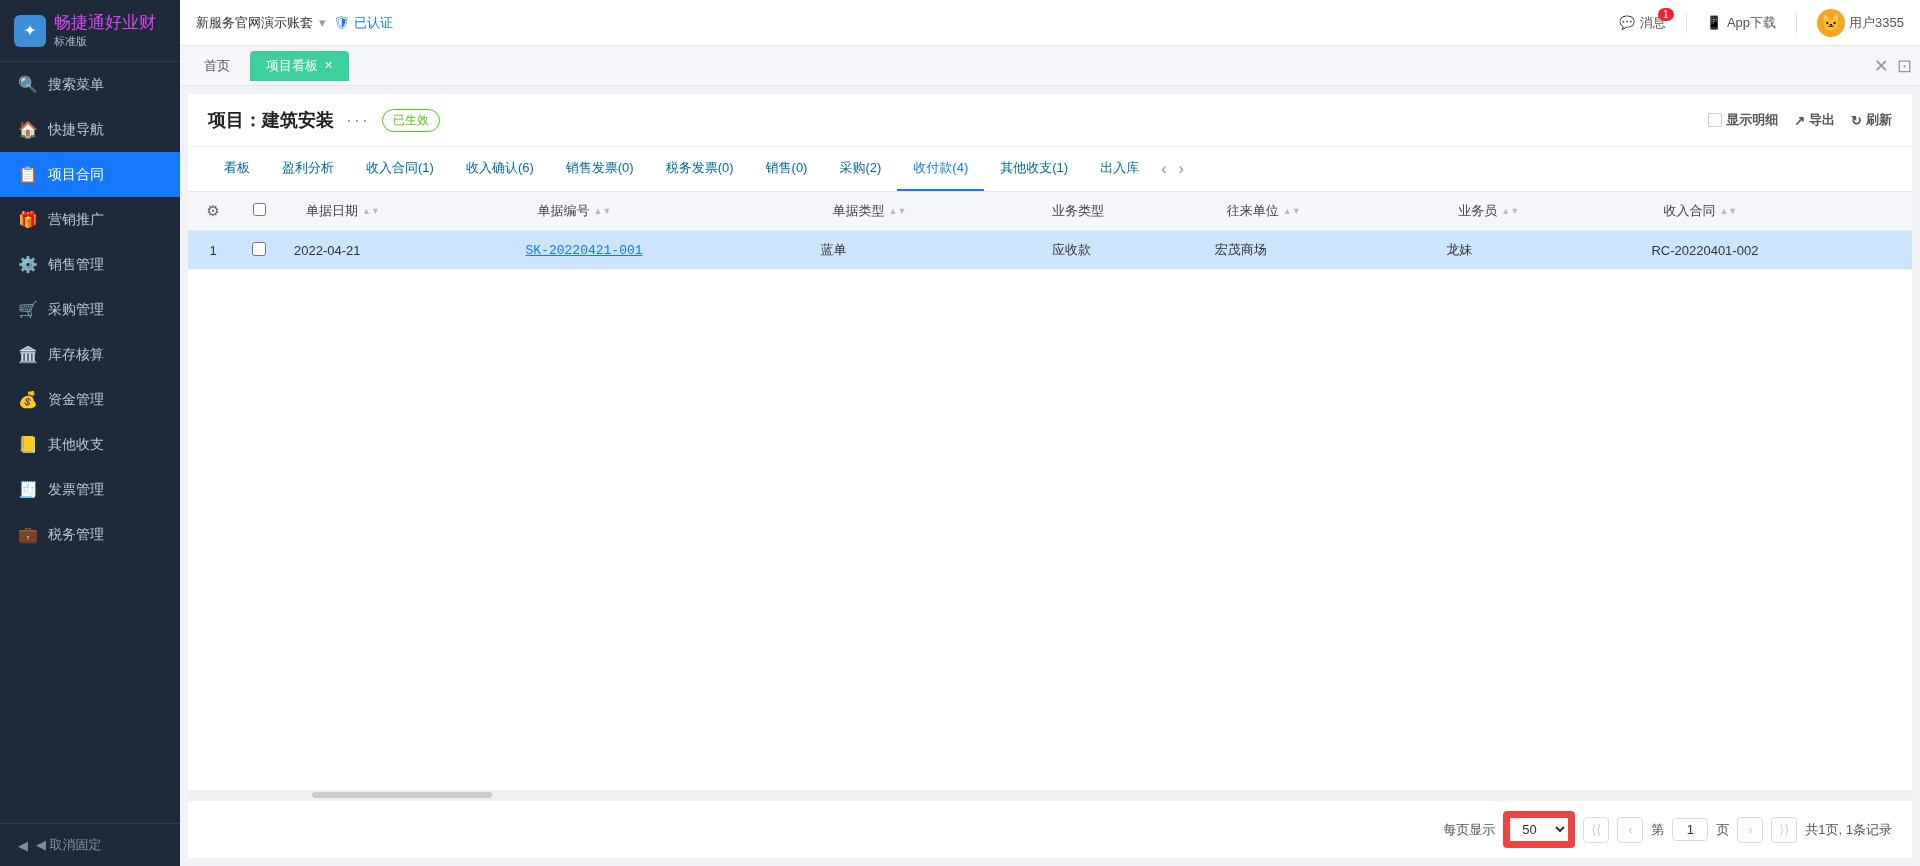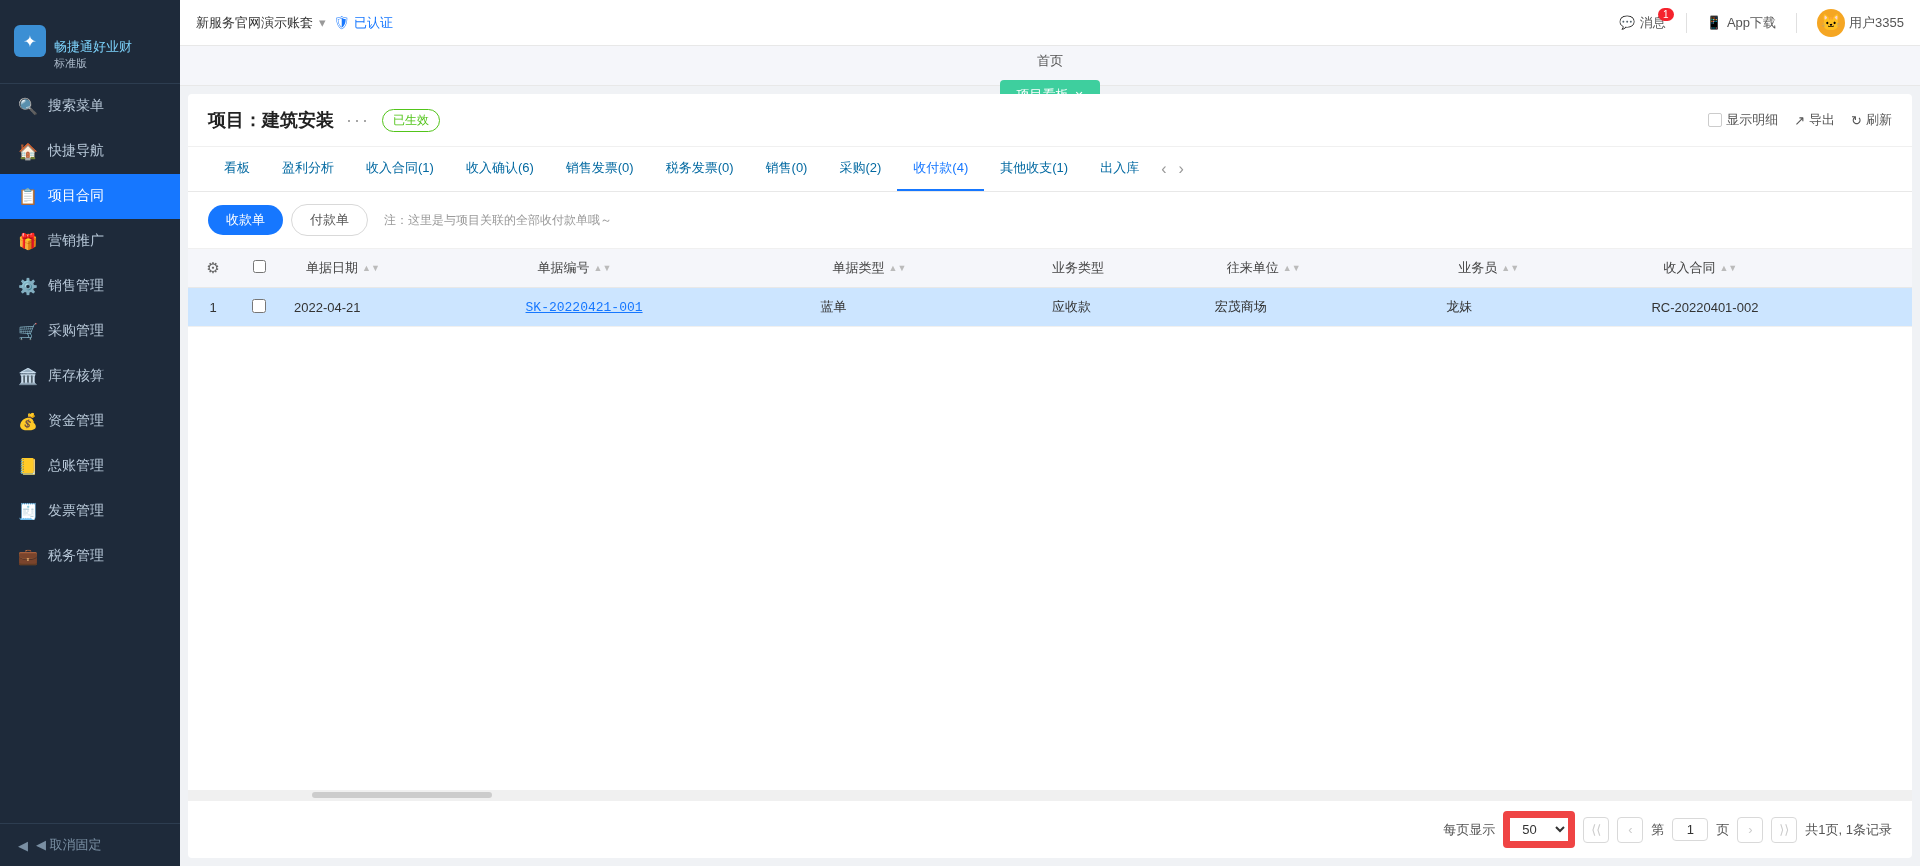--- a/index.html
+++ b/index.html
@@ -25,21 +25,21 @@
     }
     .logo-icon {
       width: 32px;
       height: 32px;
       background: #3b8fd4;
       border-radius: 6px;
       display: flex; align-items: center; justify-content: center;
       color: #fff;
       font-size: 16px;
     }
-    .logo-text { color: #7dd3fc; font-size: 13px; line-height: 1.3; margin-top: 27px; }
+    .logo-text { color: #d946ef; font-size: 17px; line-height: 1.3; }
     .logo-sub { color: #aab8c8; font-size: 11px; }
     .sidebar-scroll { flex: 1; overflow-y: auto; overflow-x: hidden; }
     .sidebar-scroll::-webkit-scrollbar { width: 4px; }
     .sidebar-scroll::-webkit-scrollbar-thumb { background: #3d4f63; }
     .sidebar-item {
       display: flex;
       align-items: center;
       padding: 13px 18px;
       color: #b8c8d8;
       cursor: pointer;
@@ -139,21 +139,20 @@
 
     
     .tabs-bar {
       background: #f5f6fa;
       display: flex;
       align-items: center;
       padding: 0 8px;
       border-bottom: 1px solid #e8e8e8;
       gap: 4px;
       height: 40px;
-      flex-direction: column;
     }
     .tab {
       padding: 6px 16px;
       border-radius: 4px 4px 0 0;
       cursor: pointer;
       font-size: 13px;
       color: #555;
       display: flex;
       align-items: center;
       gap: 6px;
@@ -195,20 +194,21 @@
       color: #52c41a;
       border-radius: 12px;
       padding: 2px 10px;
       font-size: 12px;
     }
     .project-header-right {
       margin-left: auto;
       display: flex;
       align-items: center;
       gap: 16px;
+      font-weight: bold;
     }
     .header-action {
       display: flex;
       align-items: center;
       gap: 4px;
       color: #555;
       font-size: 13px;
       cursor: pointer;
     }
     .checkbox-show { width: 14px; height: 14px; border: 1px solid #ccc; border-radius: 2px; }
@@ -422,21 +422,21 @@
     <div class="sidebar-item">
       <span class="s-icon">🏛️</span>
       <span>库存核算</span>
     </div>
     <div class="sidebar-item">
       <span class="s-icon">💰</span>
       <span>资金管理</span>
     </div>
     <div class="sidebar-item">
       <span class="s-icon">📒</span>
-      <span>总账管理</span>
+      <span>其他收支</span>
     </div>
     <div class="sidebar-item">
       <span class="s-icon">🧾</span>
       <span>发票管理</span>
     </div>
     <div class="sidebar-item">
       <span class="s-icon">💼</span>
       <span>税务管理</span>
     </div>
   </div>
@@ -544,25 +544,20 @@
       <div class="subnav-item">
         <span>其他收支(1)</span>
       </div>
       <div class="subnav-item">
         <span>出入库</span>
       </div>
       <div class="subnav-arrow">‹</div>
       <div class="subnav-arrow">›</div>
     </div>
 
-    <div class="sub-tabs">
-      <button class="sub-tab-btn active">收款单</button>
-      <button class="sub-tab-btn inactive">付款单</button>
-      <span class="sub-tabs-note">注：这里是与项目关联的全部收付款单哦～</span>
-    </div>
 
     <div class="table-wrap">
       <table>
         <thead>
           <tr>
             <th class="center" style="width:50px;">
               <span class="gear-th">⚙</span>
             </th>
             <th class="center" style="width:40px;">
               <input type="checkbox" style="">

